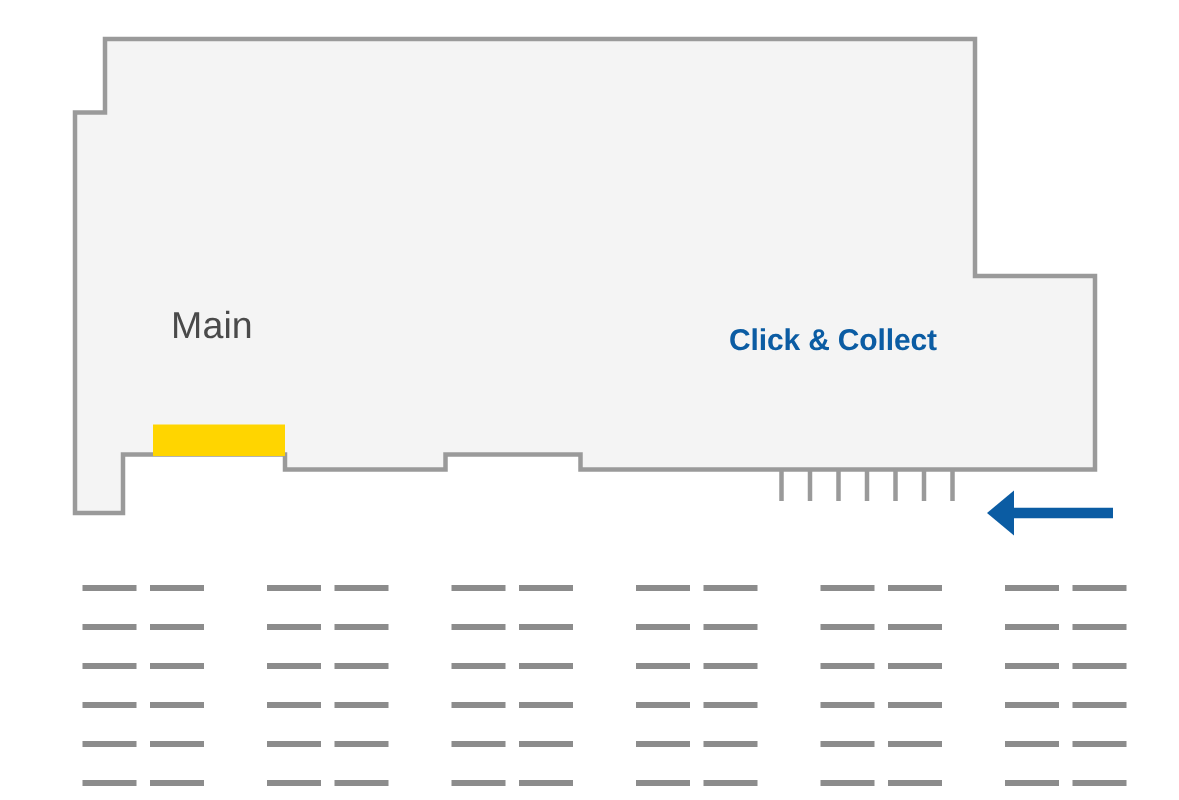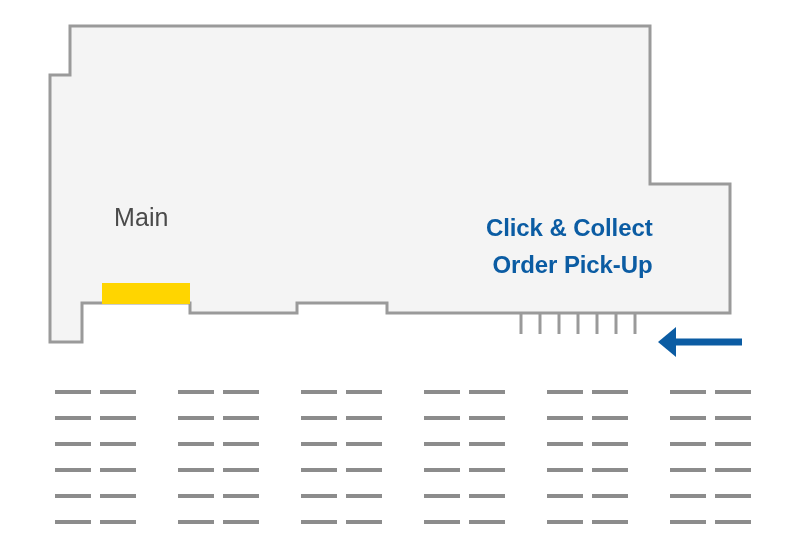--- a/index.html
+++ b/index.html
@@ -52,32 +52,31 @@
     fill: none;
     stroke-linecap: butt;
   }
   .arrow-head {
     fill: #0b5ca3;
   }
   .map-label {
     position: absolute;
     white-space: pre;
     pointer-events: none;
-    text-align: right;
   }
   .label-entrance {
     color: #4a4a4a;
     font-size: 25px;
     font-weight: 400;
     line-height: 35px;
     letter-spacing: 0.1px;
   }
   .label-clickcollect {
     color: #0b5ca3;
-    font-size: 24px;
+    font-size: 20px;
     font-weight: 700;
     line-height: 37px;
     letter-spacing: -0.1px;
   }
 </style>
 </head>
 <body>
 
 <div id="map-root">
 
@@ -185,15 +184,15 @@
         <rect x="715" y="494" width="36" height="4" class="parking-slot" fill="#8c8c8c"></rect>
         <rect x="670" y="520" width="36" height="4" class="parking-slot" fill="#8c8c8c"></rect>
         <rect x="715" y="520" width="36" height="4" class="parking-slot" fill="#8c8c8c"></rect>
         <rect x="670" y="546" width="36" height="4" class="parking-slot" fill="#8c8c8c"></rect>
         <rect x="715" y="546" width="36" height="4" class="parking-slot" fill="#8c8c8c"></rect>
       </g>
   </svg>
 
   <div class="map-label label-entrance" style="left:114px; top:200px;"><span>Main</span><br></div>
 
-  <div class="map-label label-clickcollect" style="left:486px; top:209px;"><span>Click &amp; Collect</span><br><span>Order Pick-Up</span></div>
+  <div class="map-label label-clickcollect" style="left:486px; top:209px;"><span>Click &amp; Collect</span><br></div>
 
 </div>
 
 </body></html>

